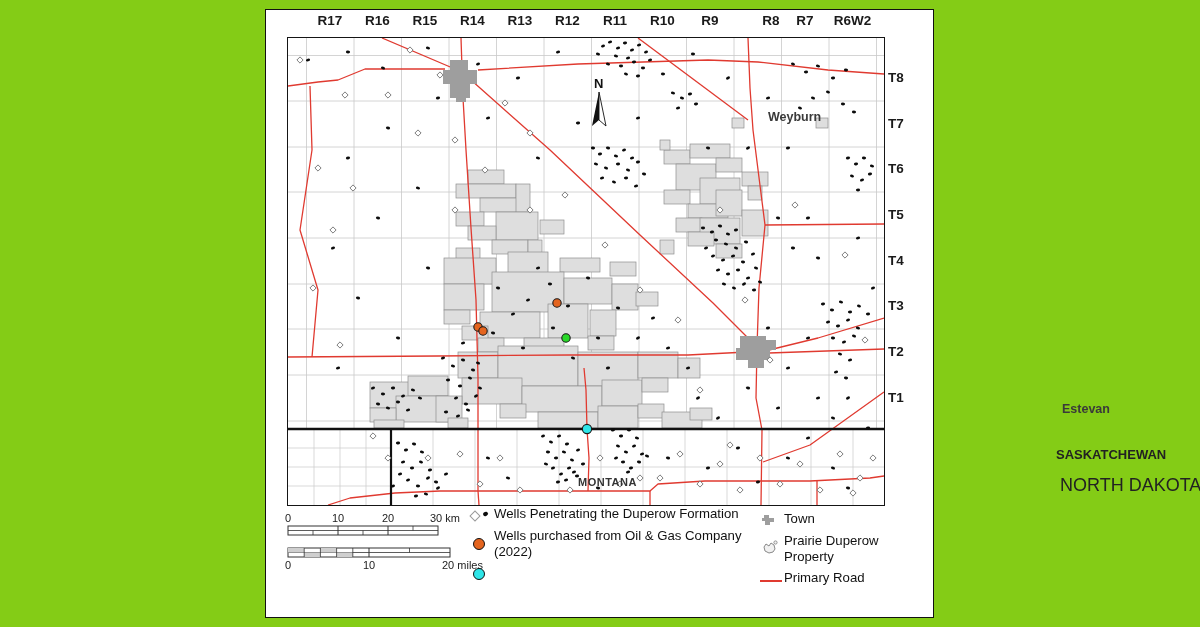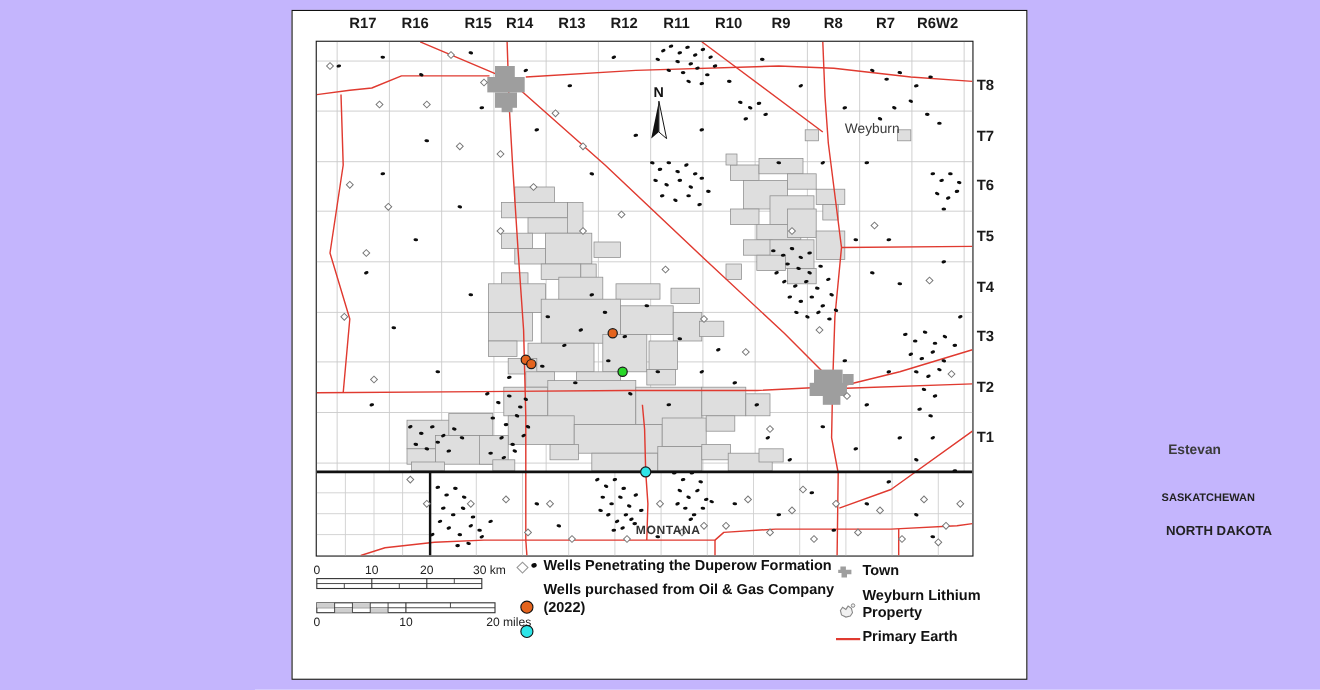--- a/index.html
+++ b/index.html
@@ -1,67 +1,67 @@
 <!DOCTYPE html>
 <html><head>
 <meta charset="utf-8">
 <style>
   html,body{margin:0;padding:0;background:#fff;width:1200px;height:627px;overflow:hidden;
     font-family:"Liberation Sans", sans-serif;}
-  #stage{position:absolute;left:0;top:0;width:1200px;height:627px;background:#c4b5fd;}
+  #stage{position:absolute;left:0;top:0;width:1200px;height:627px;background:#84cc16;}
   #figure-box{position:absolute;left:265px;top:9px;width:669px;height:609px;
     border:1.4px solid #111;background:#fff;box-sizing:border-box;}
   #map-frame{position:absolute;left:287px;top:37px;width:598px;height:469px;
     border:1.6px solid #151515;box-sizing:border-box;background:#fff;}
   #map-svg{position:absolute;left:0;top:0;}
   #r-labels{position:absolute;left:288px;top:13px;width:596px;height:20px;}
   .r-label{position:absolute;top:0;width:44px;text-align:center;font-size:13.5px;
     font-weight:600;color:#1a1a1a;}
   #t-labels{position:absolute;left:888px;top:38px;width:40px;height:467px;}
   .t-label{position:absolute;left:0;height:16px;font-size:13.5px;font-weight:600;color:#1a1a1a;}
   .map-label{position:absolute;color:#3a3a3a;white-space:nowrap;}
-  #weyburn-label{left:480px;top:72px;font-size:12.5px;font-weight:400;}
+  #weyburn-label{left:480px;top:72px;font-size:12.5px;font-weight:700;}
   #estevan-label{left:774px;top:364px;font-size:12.5px;font-weight:700;}
   #montana-label{left:290px;top:438px;font-size:11px;font-weight:700;color:#333;letter-spacing:.5px;}
-  #saskatchewan-label{left:768px;top:409px;font-size:10px;font-weight:700;color:#222;}
-  #northdakota-label{left:772px;top:437px;font-size:12px;font-weight:700;color:#222;}
+  #saskatchewan-label{left:768px;top:409px;font-size:13px;font-weight:700;color:#222;}
+  #northdakota-label{left:772px;top:437px;font-size:18px;font-weight:400;color:#222;}
   #north-arrow{position:absolute;left:298px;top:40px;width:36px;height:60px;}
   #north-n{position:absolute;left:8px;top:-2px;font-size:13px;font-weight:600;color:#111;}
   #scalebar-svg{position:absolute;left:284px;top:510px;}
   #legend-left{position:absolute;left:470px;top:506px;width:300px;}
   #legend-right{position:absolute;left:760px;top:511px;width:170px;}
-  .lg-row{position:relative;display:flex;align-items:flex-end;margin-bottom:6px;font-weight:bold;}
+  .lg-row{position:relative;display:flex;align-items:center;margin-bottom:6px;}
   .lg-icon{width:24px;flex:0 0 24px;display:flex;align-items:center;justify-content:flex-start;
     position:relative;height:16px;}
   .lg-text{font-size:13.2px;color:#111;line-height:1.18;}
   .sym-circle{display:inline-block;width:10px;height:10px;border-radius:50%;
     border:1.4px solid #111;margin-left:3px;margin-top:1px;}
   .sym-diamond{display:inline-block;width:6px;height:6px;border:1px solid #999;background:#fff;
     transform:rotate(45deg);margin-left:1px;margin-top:3px;}
   .sym-dot{display:inline-block;width:5px;height:4px;border-radius:50%;background:#0c0c0c;
     margin-left:4px;margin-top:0px;transform:rotate(-20deg);}
   .sym-road{display:inline-block;width:22px;height:2.6px;margin-top:6px;}
 </style>
 </head>
 <body>
 
 <div id="stage">
   <div id="figure-box"></div>
 
   <div id="r-labels">
       <div class="r-label" style="left: 20px;">R17</div>
       <div class="r-label" style="left: 67.5px;">R16</div>
-      <div class="r-label" style="left: 115px; text-align: right;">R15</div>
+      <div class="r-label" style="left: 115px;">R15</div>
       <div class="r-label" style="left: 162.5px;">R14</div>
       <div class="r-label" style="left: 210px;">R13</div>
       <div class="r-label" style="left: 257.5px;">R12</div>
       <div class="r-label" style="left: 305px;">R11</div>
       <div class="r-label" style="left: 352.5px;">R10</div>
       <div class="r-label" style="left: 400px;">R9</div>
-      <div class="r-label" style="left: 447.5px;">R8</div>
+      <div class="r-label" style="left: 447.5px; text-align: right;">R8</div>
       <div class="r-label" style="left: 495px;">R7</div>
       <div class="r-label" style="left: 542.5px;">R6W2</div>
     </div>
   <div id="t-labels">
       <div class="t-label" style="top: 32px;">T8</div>
       <div class="t-label" style="top: 78px;">T7</div>
       <div class="t-label" style="top: 123px;">T6</div>
       <div class="t-label" style="top: 169px;">T5</div>
       <div class="t-label" style="top: 215px;">T4</div>
       <div class="t-label" style="top: 260px;">T3</div>
@@ -618,26 +618,26 @@
         </span>
       </div>
       <div class="lg-row">
         <span class="lg-icon">
           <svg width="20" height="19" viewBox="0 0 20 19">
             <path d="M4,8 L6,5 L9,7 L11,4 L14,6 L15,10 L13,13 L9,14 L5,12 Z" fill="#f1f1f1" stroke="#888" stroke-width="1"></path>
             <circle cx="15.5" cy="3.5" r="1.6" fill="#f1f1f1" stroke="#888" stroke-width="0.9"></circle>
           </svg>
         </span>
         <span class="lg-text">
-          <div>Weyburn Lithium</div>
+          <div>Prairie Duperow</div>
           <div>Property</div>
         </span>
       </div>
       <div class="lg-row">
         <span class="lg-icon">
           <span class="sym-road" style="background: rgb(224, 58, 48);"></span>
         </span>
         <span class="lg-text">
-          <div>Primary Earth</div>
+          <div>Primary Road</div>
         </span>
       </div>
     </div>
 </div>
 
 </body></html>

